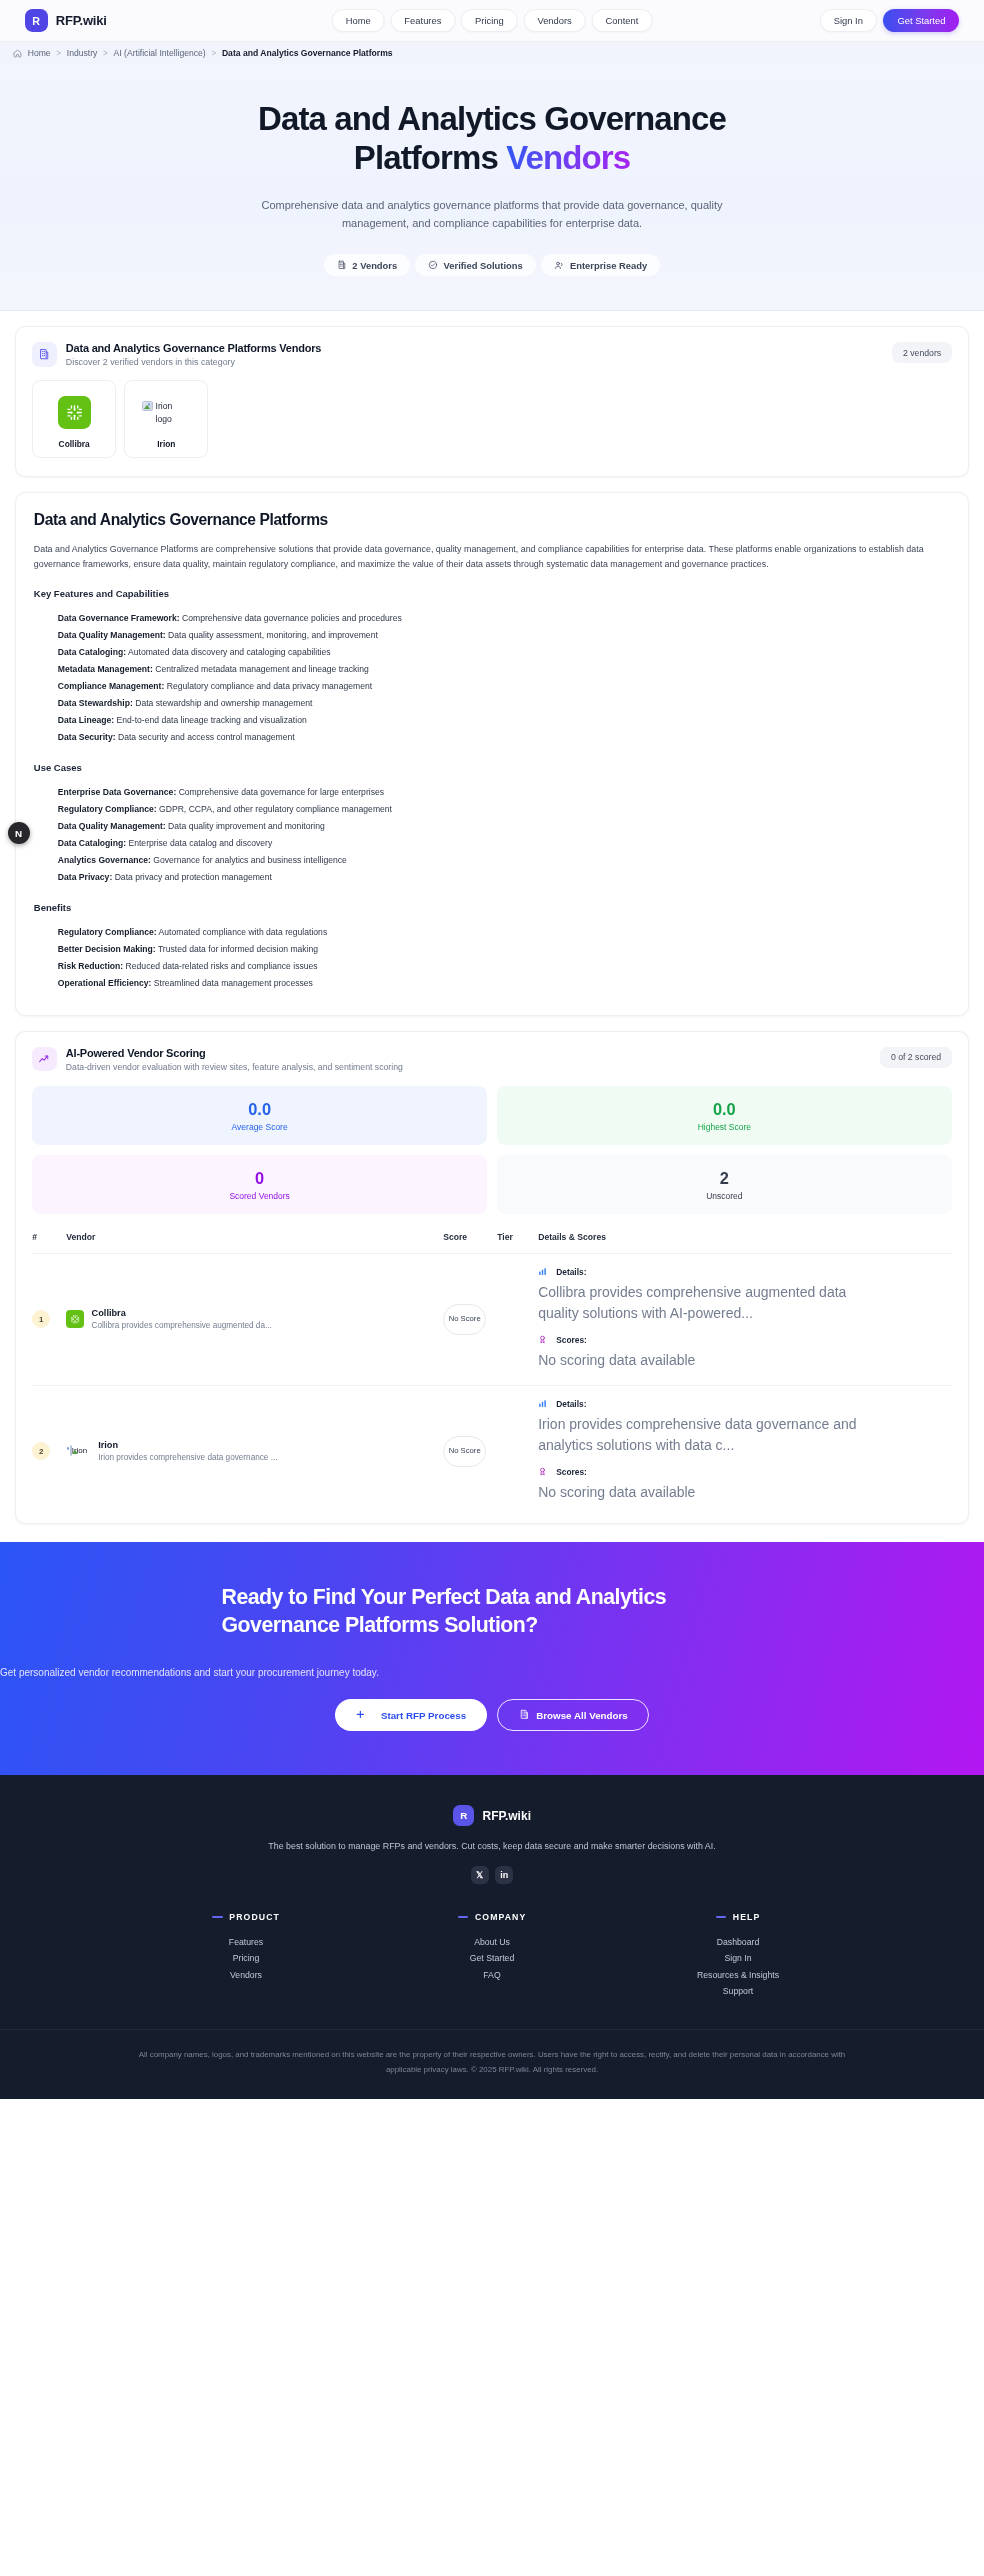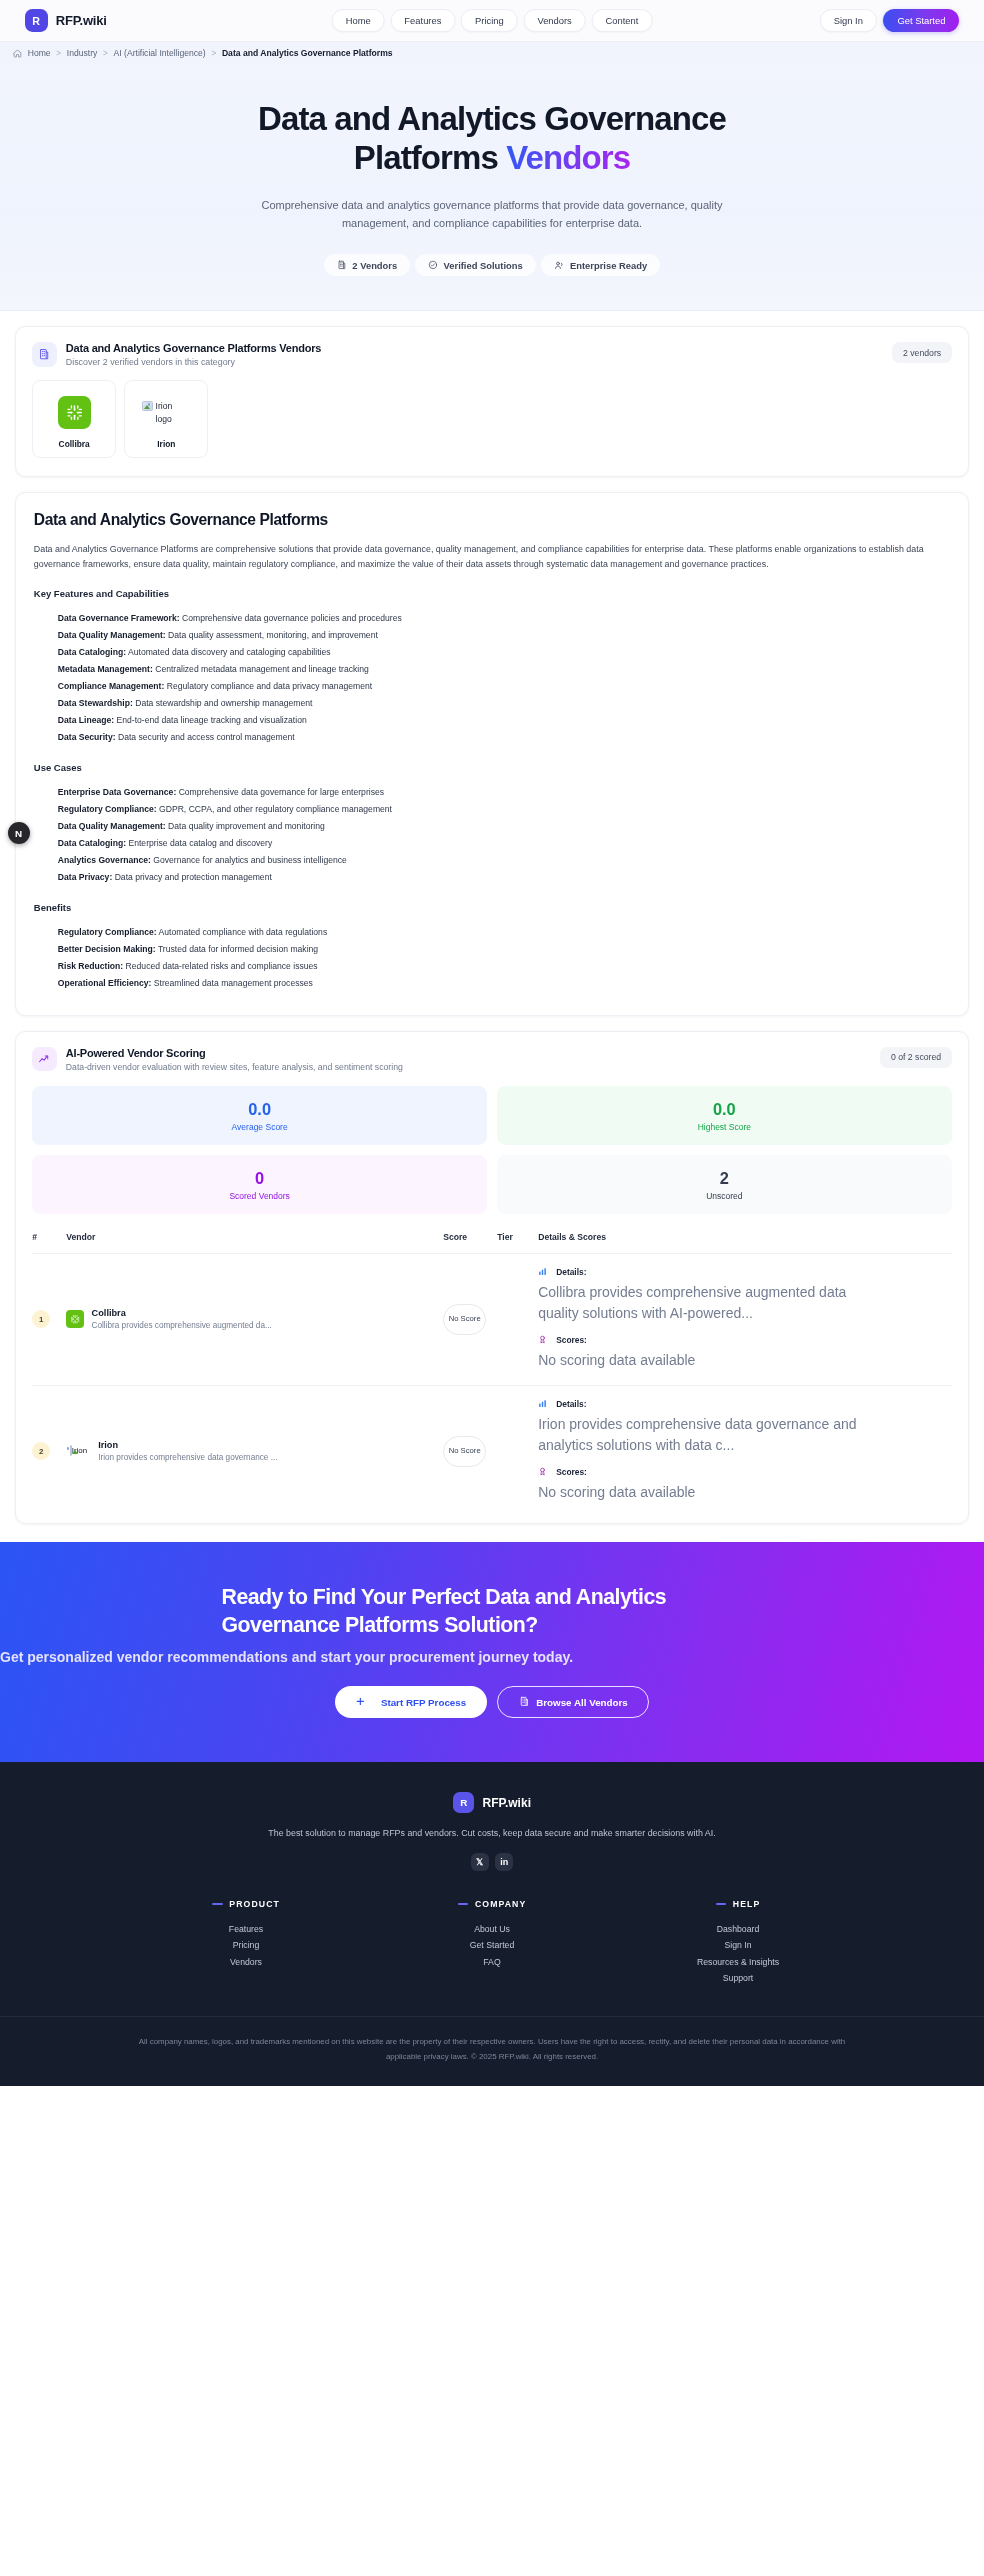--- a/index.html
+++ b/index.html
@@ -236,21 +236,21 @@
   
   .cta {
     margin-top: 18px;
     background: linear-gradient(105deg,#2b55f5 0%,#4b45f2 32%,#8a2bf0 72%,#b317f2 100%);
     padding: 41px 0 44px; 
   }
   .cta h2 {
     color:#fff; font-size: 21.3px; font-weight: 800; letter-spacing:-0.5px;
     line-height: 1.32; max-width: 541px; margin: 0 auto;
   }
-  .cta p { color: #e4e2fd; font-size: 14px; margin-top: 9px; font-weight: bold; }
+  .cta p { color: #e4e2fd; font-size: 10px; margin-top: 27px; }
   .cta-btns { margin-top: 21.3px; display:flex; justify-content:center; gap: 10.7px; }
   .cta-primary {
     background:#fff; color:#2d4ef0; border-radius: 819px;
     padding: 9px 20.5px; font-size: 9.8px; font-weight: 700;
     display:flex; align-items:center; gap: 15px;
   }
   .cta-secondary {
     border: 1.2px solid rgba(255,255,255,.85); color:#fff; border-radius: 819px;
     padding: 9px 20.5px; font-size: 9.8px; font-weight: 700;
     display:flex; align-items:center; gap: 6.6px;

